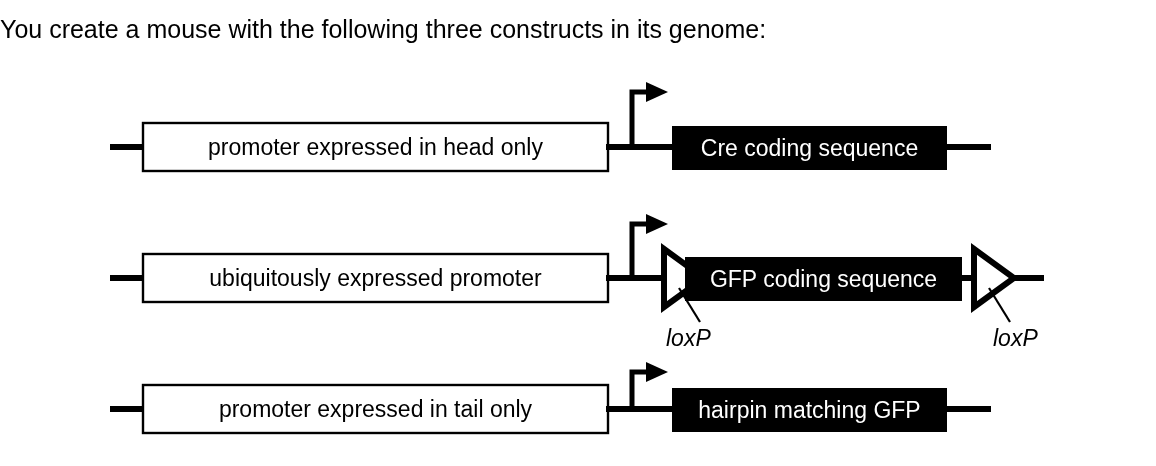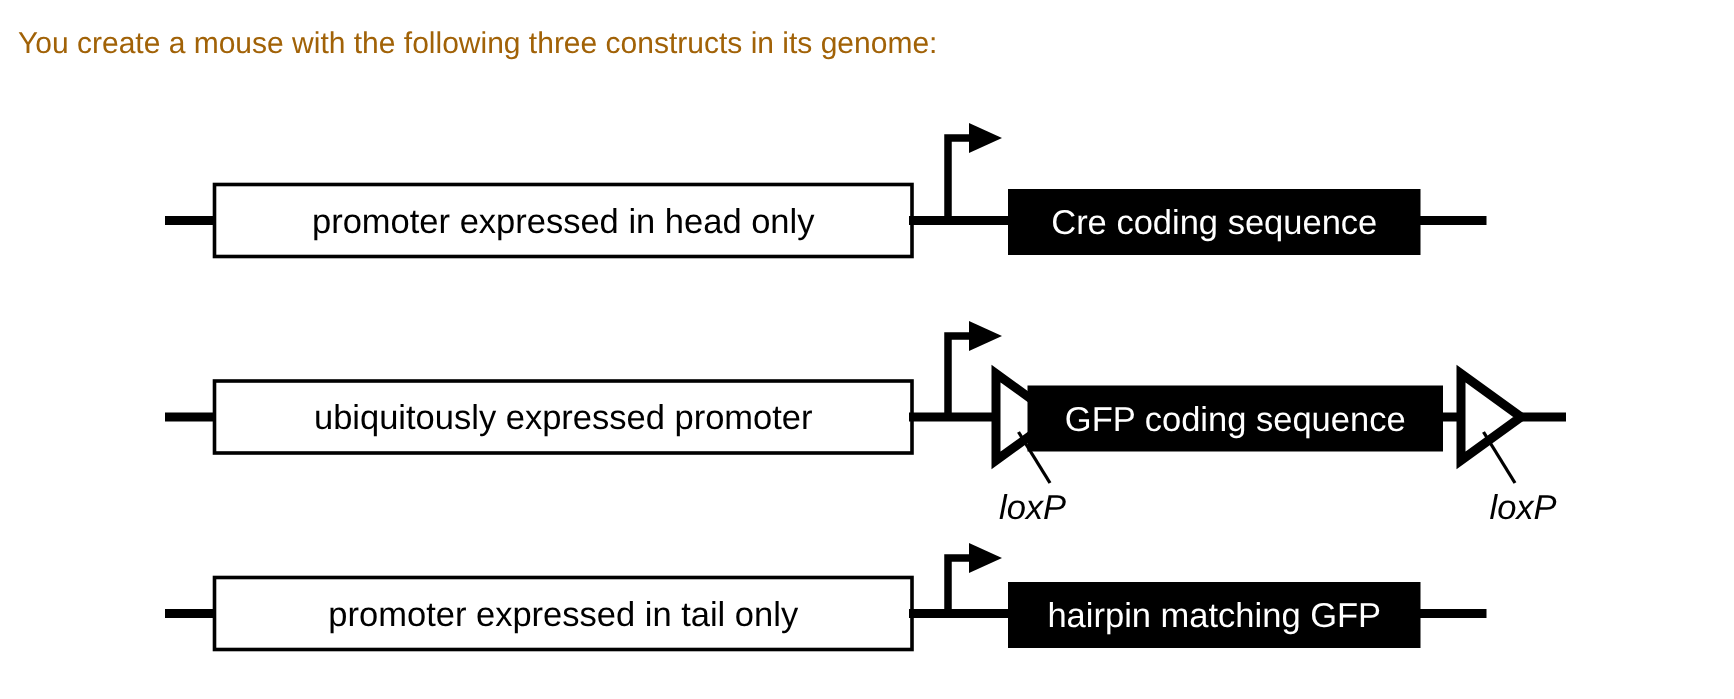--- a/index.html
+++ b/index.html
@@ -16,25 +16,25 @@
     position: relative;
   }
   #page {
     position: relative;
     width: 1156px;
     height: 466px;
     background: #ffffff;
   }
   .prompt-text {
     position: absolute;
-    left: 12px;
+    left: 0;
     top: 14px;
-    font-size: 20px;
+    font-size: 25px;
     line-height: 30px;
-    color: #a16207;
+    color: #000000;
     white-space: nowrap;
     letter-spacing: 0px;
   }
   #diagram {
     position: absolute;
     left: 0;
     top: 0;
     width: 1156px;
     height: 466px;
   }

